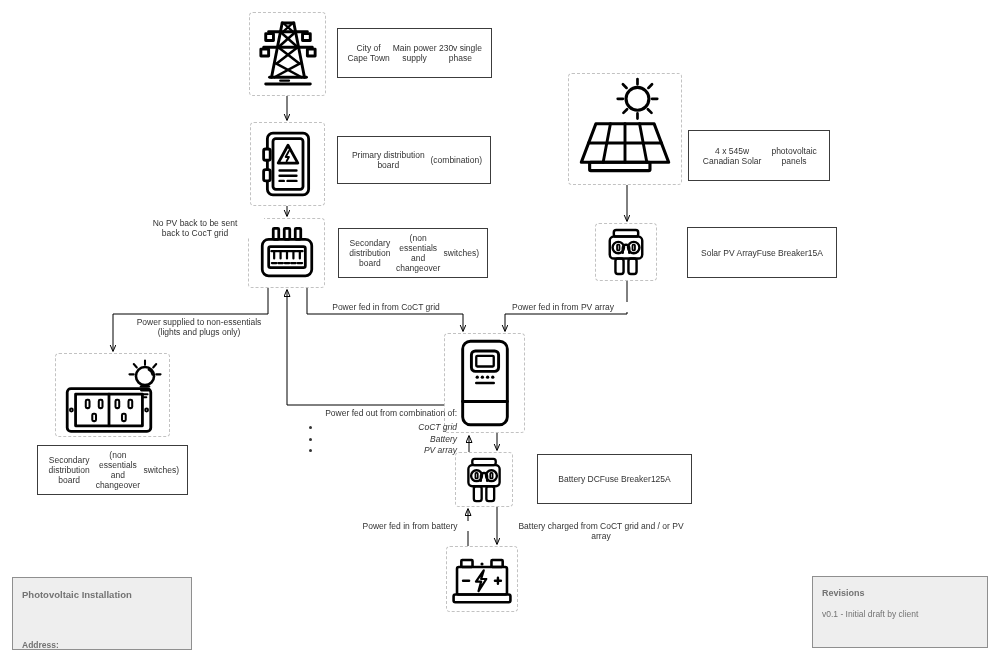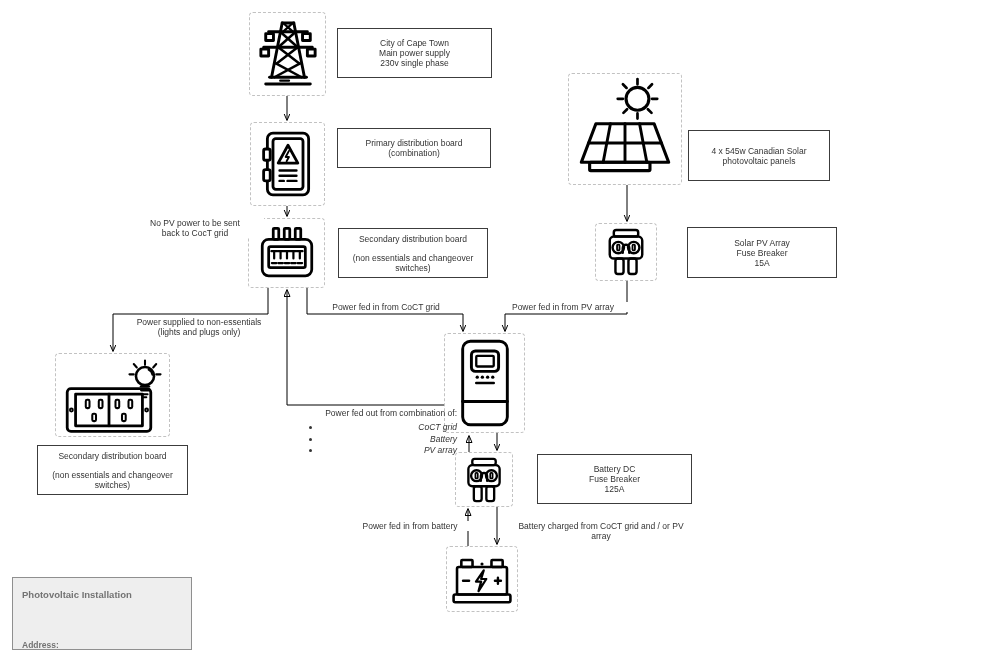--- a/index.html
+++ b/index.html
@@ -7,21 +7,21 @@
     position:relative;width:1000px;height:666px;background:#ffffff;overflow:hidden;
     font-family:"Liberation Sans", sans-serif;color:#333333;
   }
   .node{
     position:absolute;border:1px dashed #c2c2c2;border-radius:4px;background:#ffffff;
     display:flex;align-items:center;justify-content:center;box-sizing:border-box;
   }
   .icon{stroke:#000;fill:none;stroke-width:3;stroke-linecap:round;stroke-linejoin:round;}
   .label-box{
     position:absolute;border:1px solid #3c3c3c;background:#ffffff;box-sizing:border-box;
-    display:flex;flex-direction:column;align-items:center;justify-content:center;
+    display:flex;flex-direction:row;align-items:center;justify-content:center;
     text-align:center;font-size:8.5px;line-height:10px;color:#333333;padding:2px 8px;
   }
   .lb-gap{height:9px;}
   .edge-label{
     position:absolute;font-size:8.5px;line-height:10px;color:#333333;text-align:center;
     background:#ffffff;padding:0 1px;
   }
   .edge-label.left{text-align:right;background:transparent;}
   .fedout-list{margin:4px 0 0 0;padding:0 0 0 24px;font-style:italic;}
   .fedout-list li{margin:0 0 1px 0;line-height:10.5px;}
@@ -194,21 +194,21 @@
       <path d="M17,32 H27 M17.5,36.5 H26.5 M19,41 H25 M20.5,44.5 H23.5" stroke-width="2.4"></path>
     </svg>
   </div>
 
   <div class="label-box" style="left:337px;top:28px;width:155px;height:50px">
     <div>City of Cape Town</div>
     <div>Main power supply</div>
     <div>230v single phase</div>
   </div>
 
-  <div class="label-box" style="left:337px;top:128px;width:154px;height:40px">
+  <div class="label-box" style="left:337px;top:136px;width:154px;height:48px">
     <div>Primary distribution board</div>
     <div>(combination)</div>
   </div>
 
   <div class="label-box" style="left:338px;top:228px;width:150px;height:50px">
     <div>Secondary distribution board</div>
     <div class="lb-gap"></div>
     <div>(non essentials and changeover</div>
     <div>switches)</div>
   </div>
@@ -233,21 +233,21 @@
 
 
   <div class="label-box" style="left:37px;top:445px;width:151px;height:50px">
     <div>Secondary distribution board</div>
     <div class="lb-gap"></div>
     <div>(non essentials and changeover</div>
     <div>switches)</div>
   </div>
 
   <div class="edge-label" style="left:126px;top:218px;width:136px">
-    <div>No PV power to be sent</div>
+    <div>No PV back to be sent</div>
     <div>back to CocT grid</div>
   </div>
 
   <div class="edge-label" style="left:130px;top:317px;width:136px">
     <div>Power supplied to non-essentials</div>
     <div>(lights and plugs only)</div>
   </div>
 
   <div class="edge-label" style="left:315px;top:302px;width:140px">
     <span>Power fed in from CoCT grid</span>
@@ -273,14 +273,18 @@
   <div class="edge-label" style="left:508px;top:521px;width:184px">
     <span>Battery charged from CoCT grid and / or PV array</span>
   </div>
 
   <div class="panel" style="left:12px;top:577px;width:180px;height:73px">
     <div class="panel-title">Photovoltaic Installation</div>
     <div class="panel-field">Address:</div>
     <div class="panel-field">Client:</div>
   </div>
 
+  <div class="panel" style="left:812px;top:576px;width:176px;height:72px">
+    <div class="rev-title">Revisions</div>
+    <div class="rev-entry">v0.1 - Initial draft by client</div>
+  </div>
 
 </div>
 
 </body></html>

